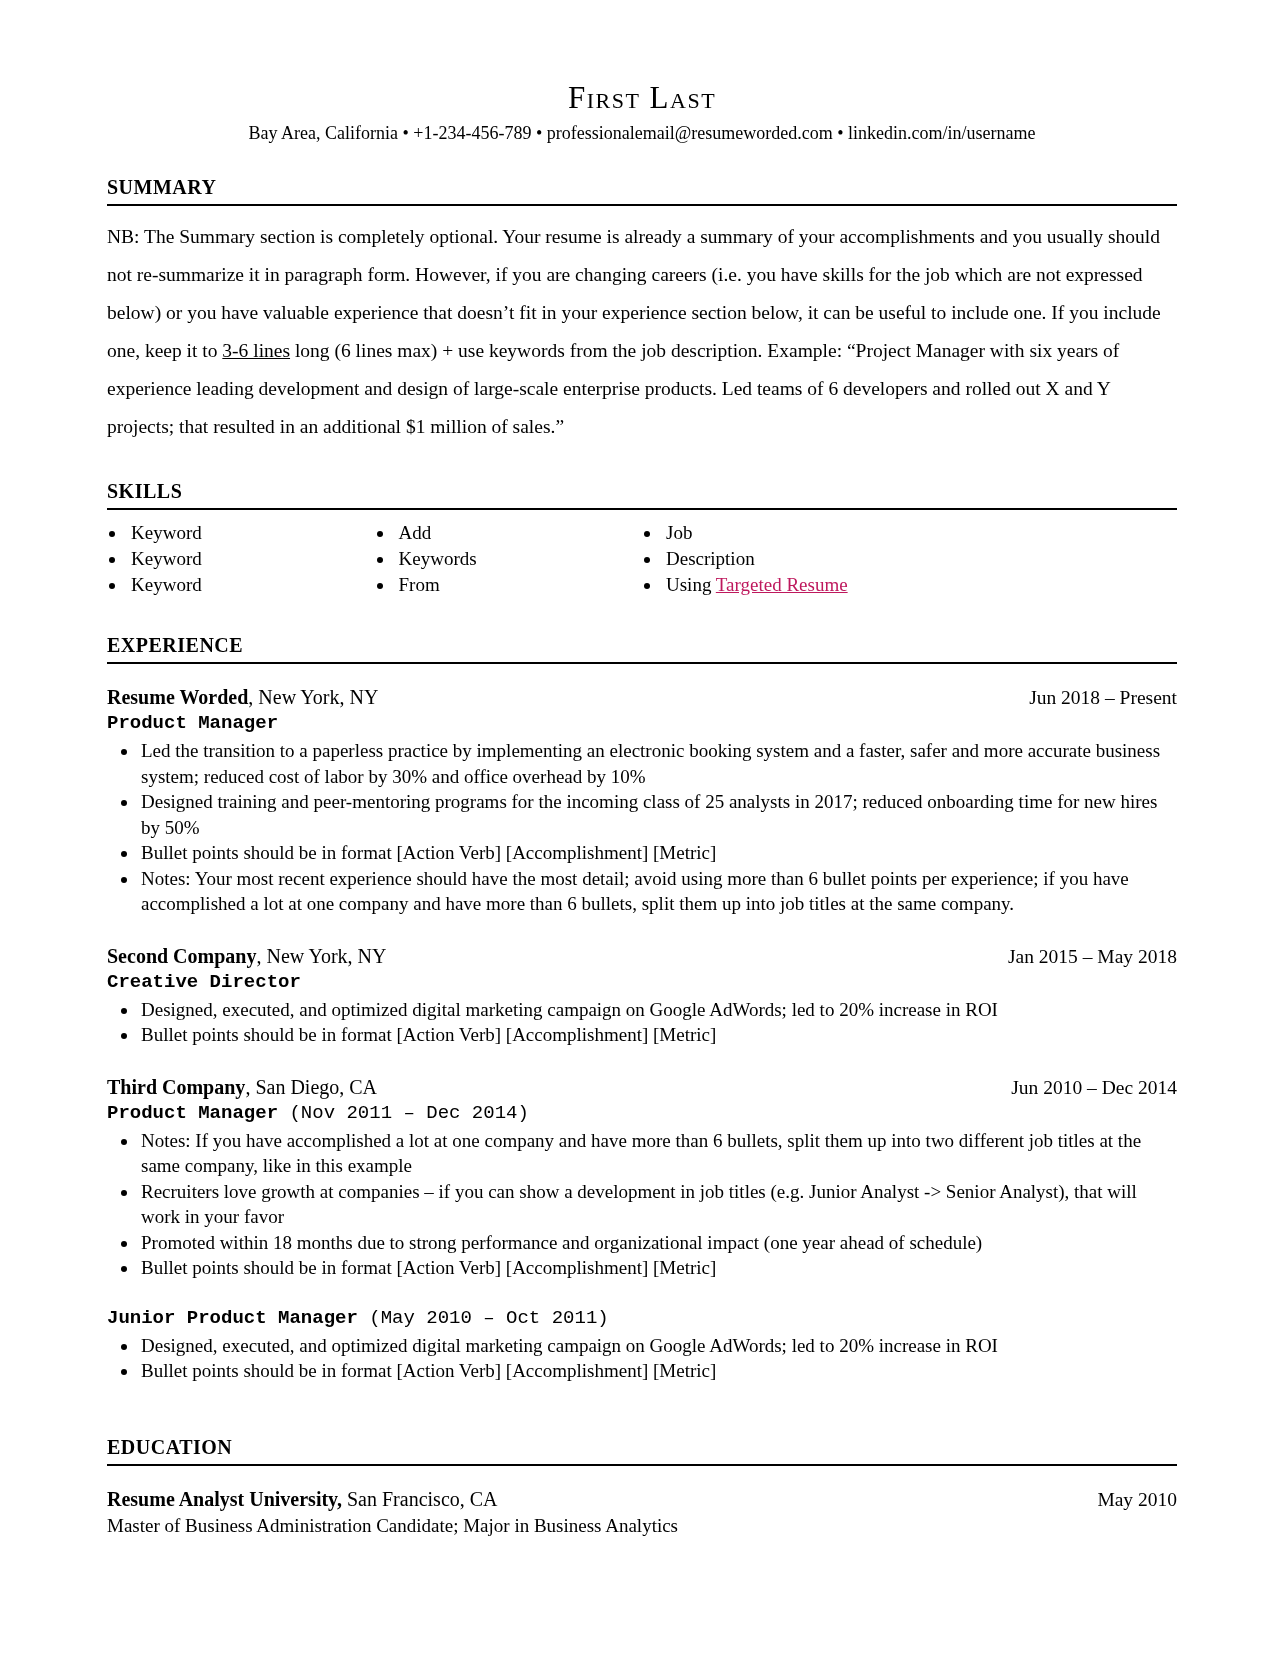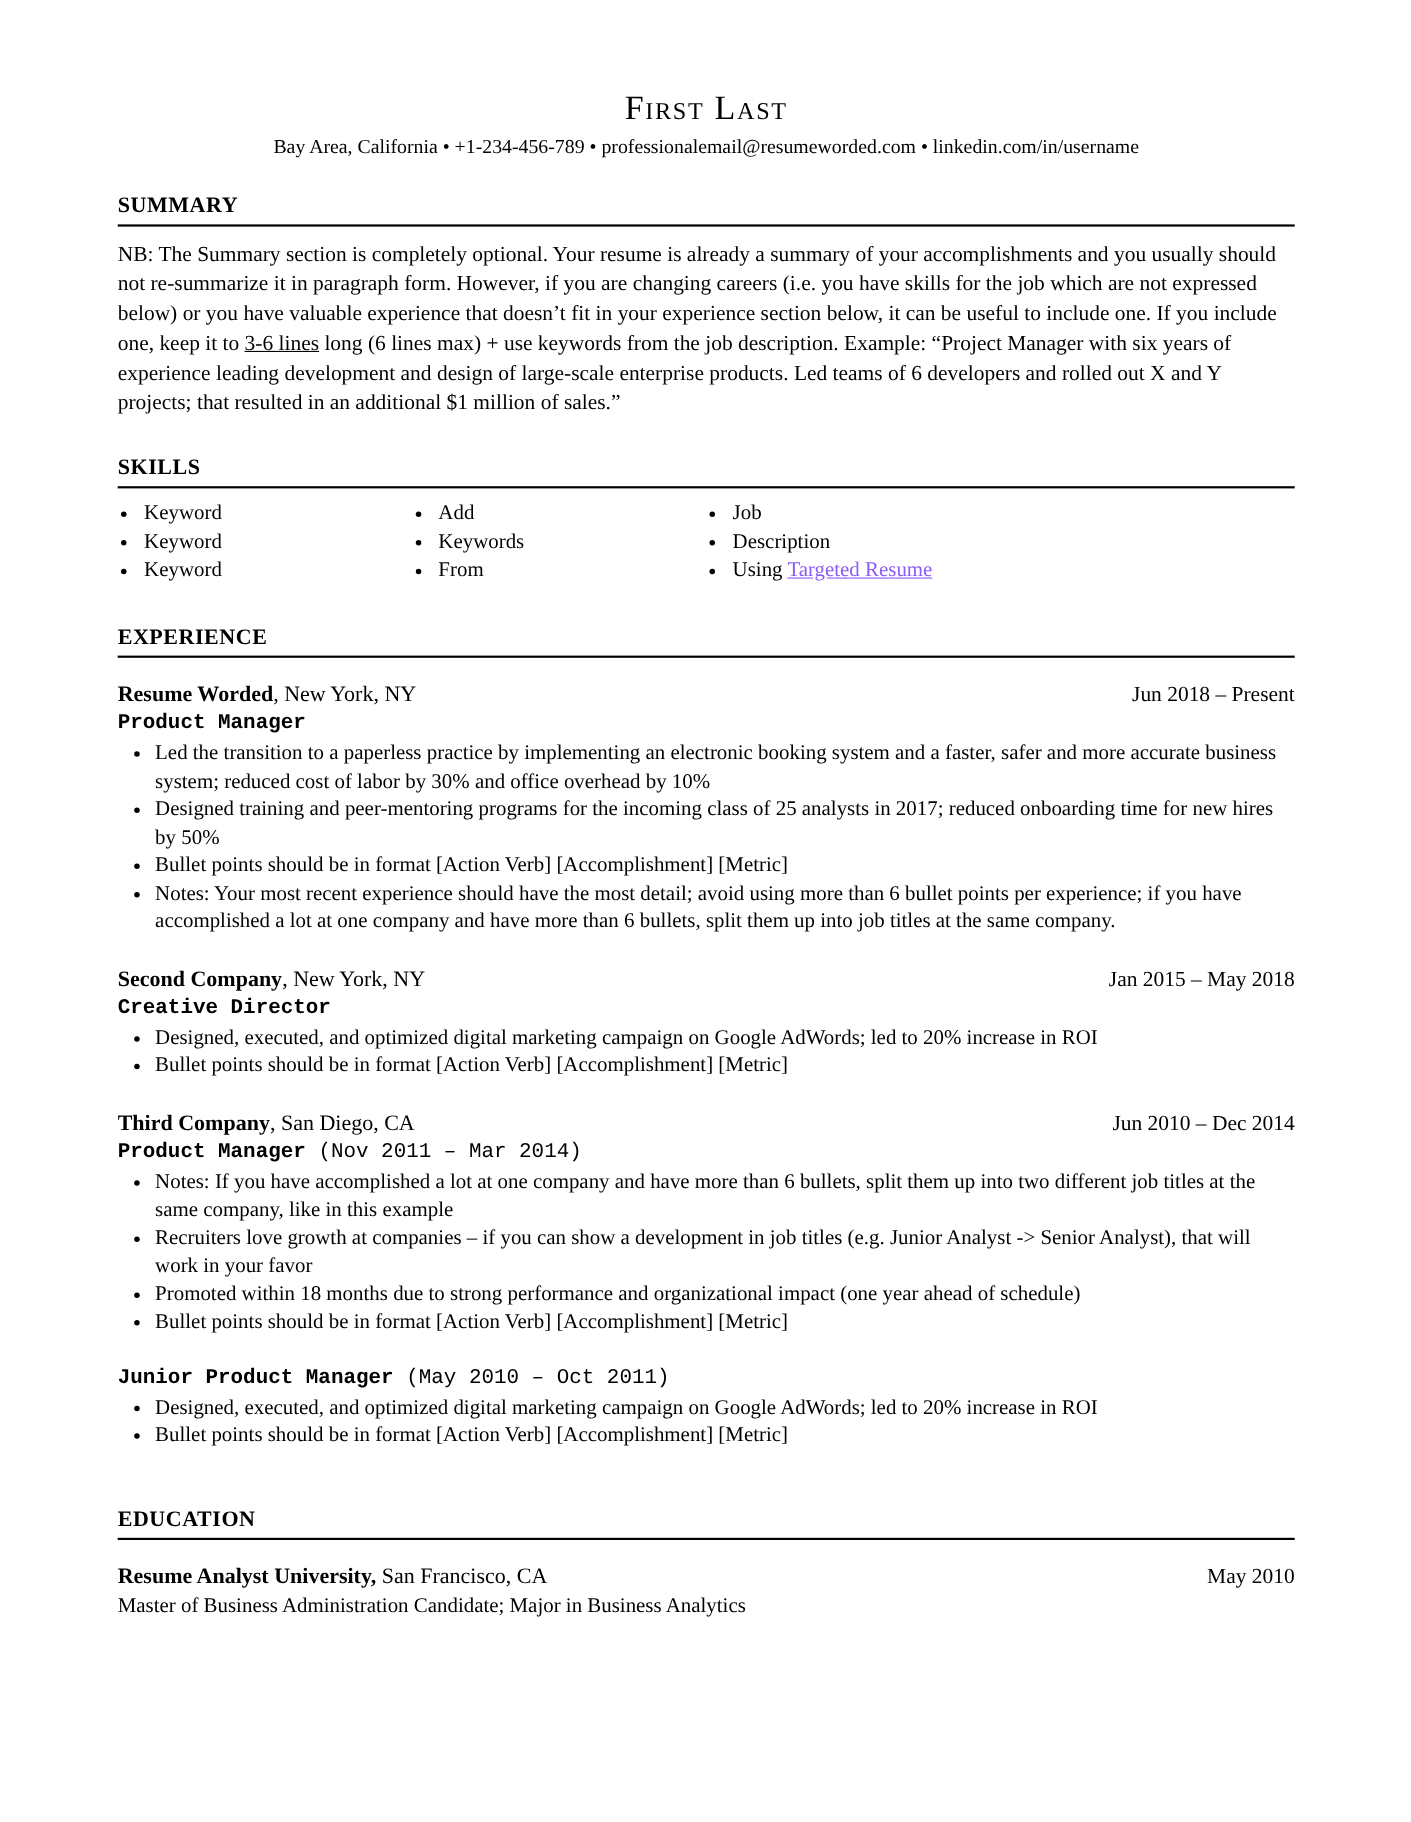--- a/index.html
+++ b/index.html
@@ -24,28 +24,28 @@
     font-size: 20px; font-weight: 700; letter-spacing: 0.5px;
     margin: 0; padding: 0 0 5px 0;
     border-bottom: 2.5px solid #000;
   }
   section.sum  h2.sec { margin-top: 32px; }
   section.sk   h2.sec { margin-top: 34px; }
   section.exp  h2.sec { margin-top: 36px; }
   section.edu  h2.sec { margin-top: 52px; }
 
   
-  .summary-p { margin: 12px 0 0 0; font-size: 19.5px; line-height: 27px; }
+  .summary-p { margin: 12px 0 0 0; font-size: 19.5px; line-height: 38px; }
   .u { text-decoration: underline; }
 
   
   .skills-grid { display: grid; grid-template-columns: repeat(4, 1fr); margin-top: 10px; }
   .skills-grid ul { margin: 0; padding: 0 0 0 20px; font-size: 19px; line-height: 26px; }
   .skills-grid li { padding-left: 4px; }
-  a.doc-link { color: #8b5cf6; text-decoration: underline; cursor: pointer; }
+  a.doc-link { color: #be185d; text-decoration: underline; cursor: pointer; }
 
   
   .entry { margin-top: 28px; }
   .entry.first { margin-top: 22px; }
   .entry-head { display: flex; justify-content: space-between; align-items: baseline; font-size: 20px; }
   .co { font-weight: 700; }
   .dates { font-size: 19.5px; }
   .role-line { font-size: 19px; font-weight: 700; margin-top: 3px; font-family: Liberation Mono, monospace; }
   .role-dates { font-weight: 400; }
   .sub-role { margin-top: 26px; }
@@ -115,21 +115,21 @@
         <li>Designed, executed, and optimized digital marketing campaign on Google AdWords; led to 20% increase in ROI</li>
         <li>Bullet points should be in format [Action Verb] [Accomplishment] [Metric]</li>
       </ul>
     </div>
 
     <div class="entry">
       <div class="entry-head">
         <div><span class="co">Third Company</span><span>, San Diego, CA</span></div>
         <div class="dates">Jun 2010 – Dec 2014</div>
       </div>
-      <div class="role-line"><span>Product Manager</span><span class="role-dates"> (Nov 2011 – Mar 2014)</span></div>
+      <div class="role-line"><span>Product Manager</span><span class="role-dates"> (Nov 2011 – Dec 2014)</span></div>
       <ul class="bullets">
         <li>Notes: If you have accomplished a lot at one company and have more than 6 bullets, split them up into two different job titles at the same company, like in this example</li>
         <li>Recruiters love growth at companies – if you can show a development in job titles (e.g. Junior Analyst -&gt; Senior Analyst), that will work in your favor</li>
         <li>Promoted within 18 months due to strong performance and organizational impact (one year ahead of schedule)</li>
         <li>Bullet points should be in format [Action Verb] [Accomplishment] [Metric]</li>
       </ul>
     </div>
 
     <div class="sub-role">
       <div class="role-line"><span>Junior Product Manager</span><span class="role-dates"> (May 2010 – Oct 2011)</span></div>

